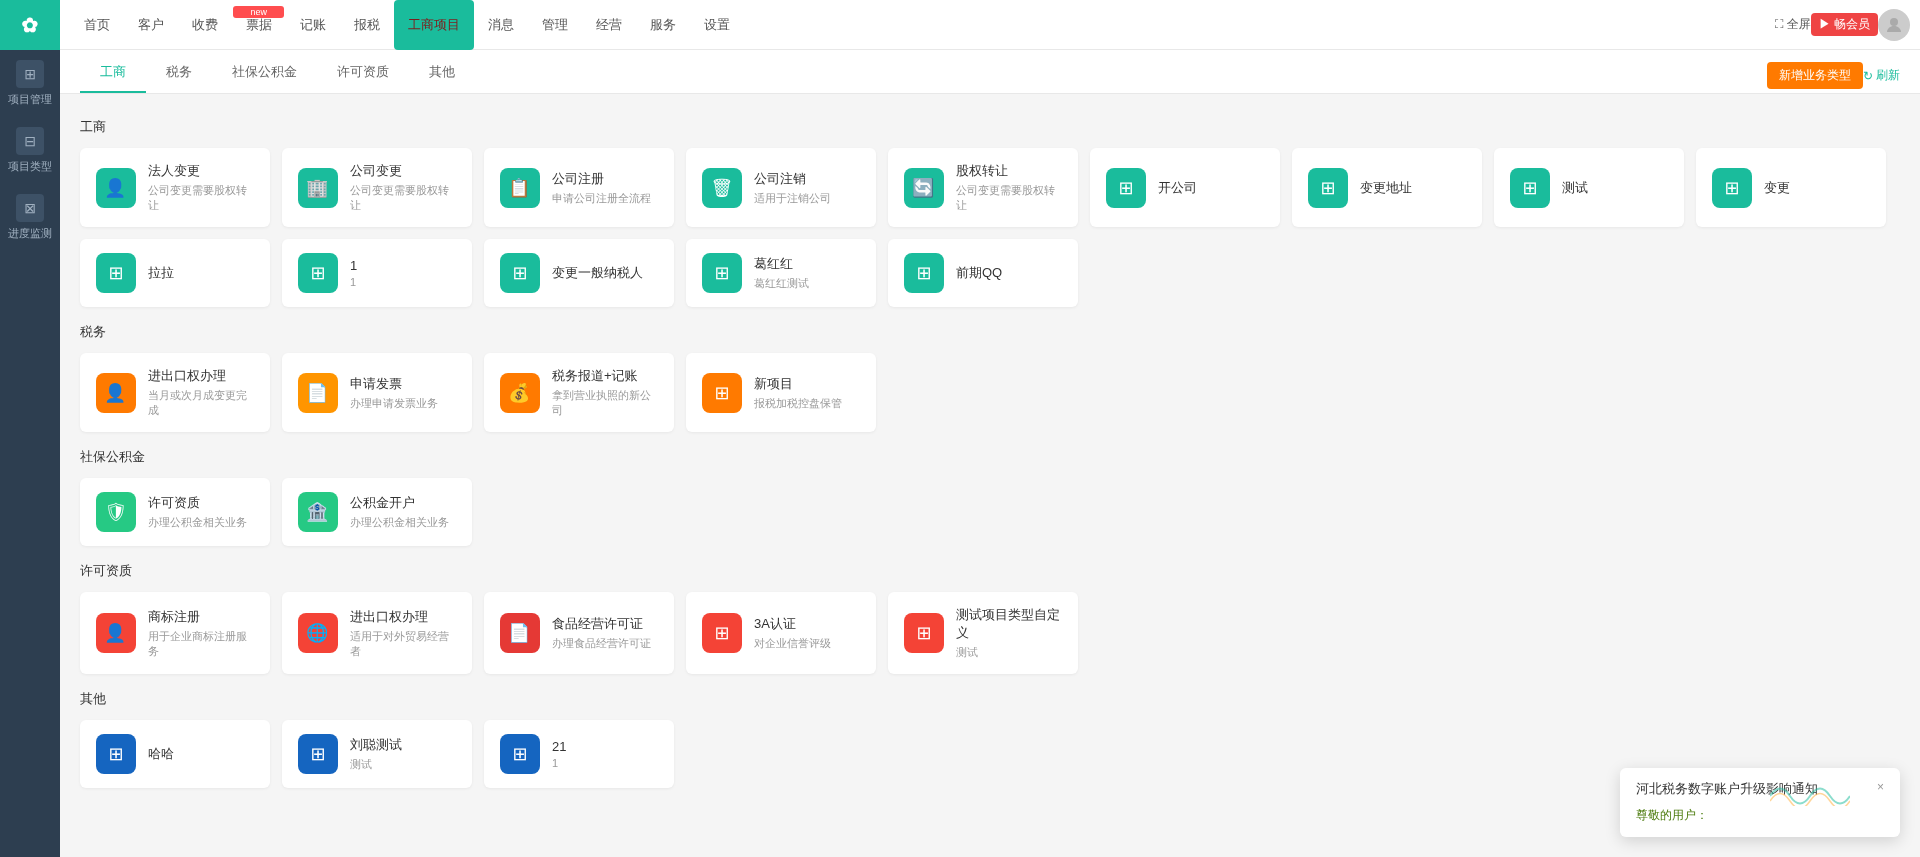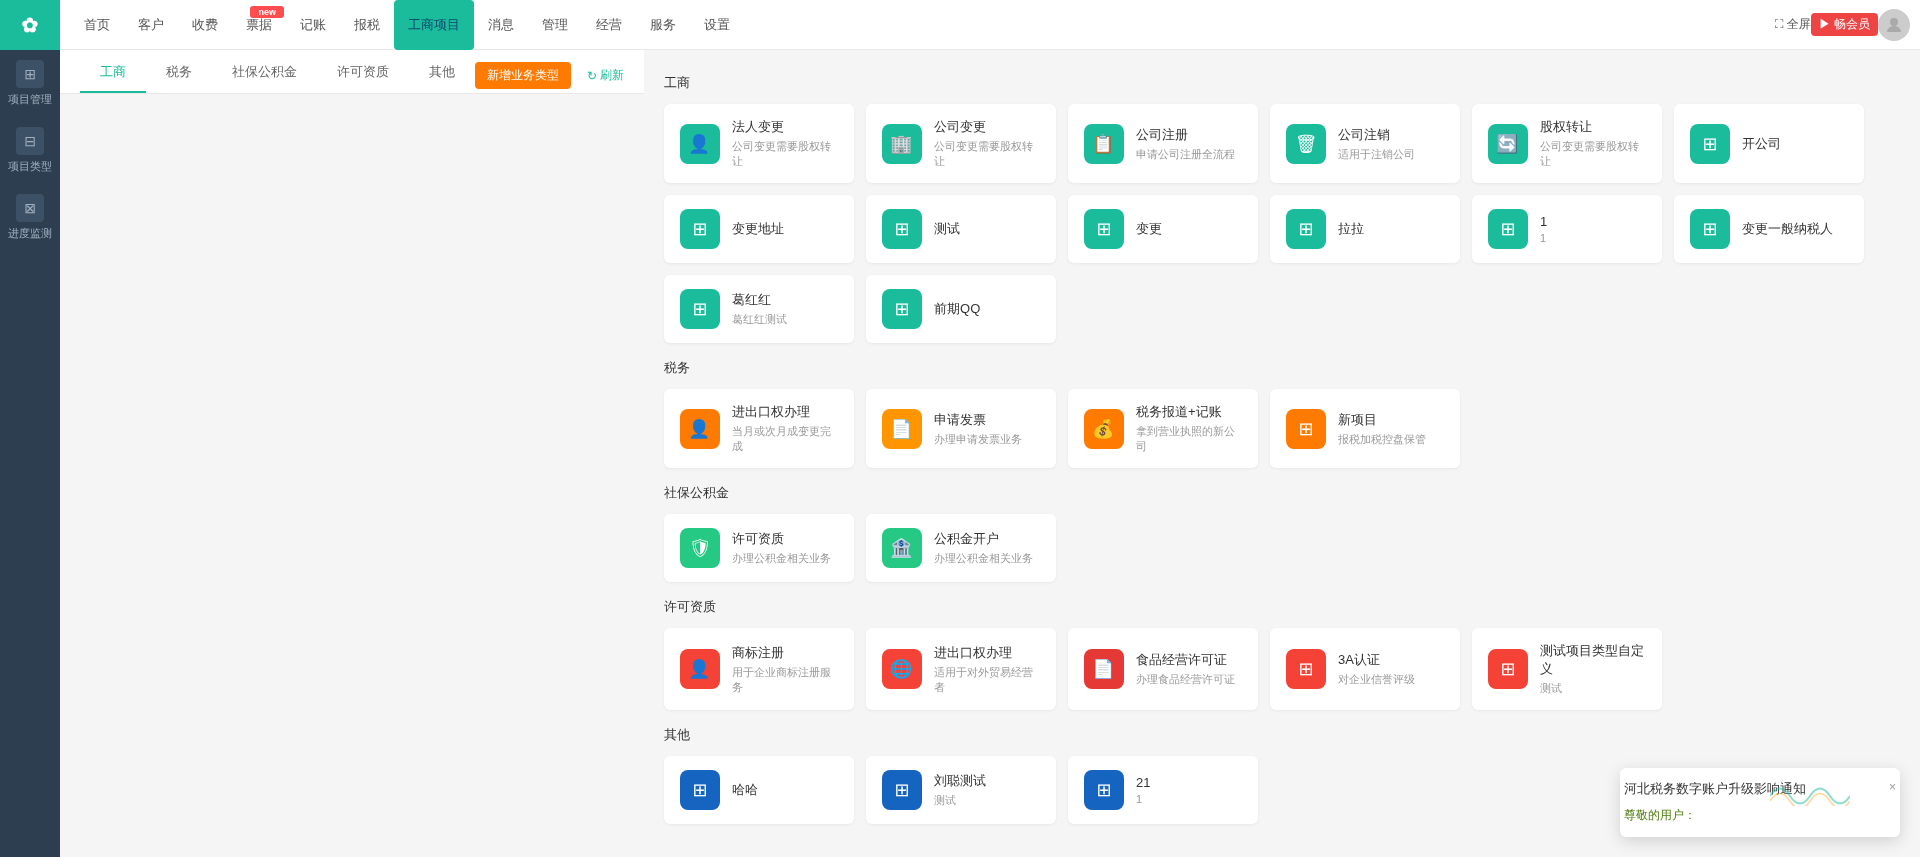--- a/index.html
+++ b/index.html
@@ -71,33 +71,32 @@
       height: 50px;
       display: flex;
       align-items: center;
       cursor: pointer;
       font-size: 13px;
       color: #555;
       position: relative;
     }
     .topnav-item.active {
       background: #1abc9c;
-      color: #0c4a6e;
+      color: #7f1d1d;
       border-radius: 4px;
     }
     .badge-new {
       position: absolute;
       top: 6px;
       right: 2px;
       background: #ff4d4f;
       color: white;
       font-size: 9px;
-      padding: 1px 8px;
+      padding: 1px 17px;
       border-radius: 3px;
-      font-weight: bold;
     }
     .topnav-right {
       margin-left: auto;
       display: flex;
       align-items: center;
       color: #555;
       font-size: 12px;
     }
     .topnav-right .btn-vip {
       background: #ef4444;
@@ -114,21 +113,21 @@
       display: flex;
       align-items: center;
       justify-content: center;
       color: white;
     }
 
     
     .content {
       flex: 1;
       display: flex;
-      flex-direction: row;
+      flex-direction: column;
       overflow: hidden;
     }
 
     
     .tabbar {
       background: white;
       border-bottom: 1px solid #e8e8e8;
       display: flex;
       align-items: flex-end;
       padding: 0 20px;
@@ -144,21 +143,21 @@
       color: #666;
       border-bottom: 2px solid transparent;
     }
     .tab.active {
       color: #1abc9c;
       border-bottom: 2px solid #1abc9c;
     }
     .tabbar-right {
       display: flex;
       align-items: center;
-      gap: 16px;
+      gap: 0;
       margin-bottom: 4px;
     }
     .btn-add {
       background: #ff7a00;
       color: white;
       padding: 5px 12px;
       border-radius: 4px;
       font-size: 12px;
       cursor: pointer;
       border: none;
@@ -233,21 +232,21 @@
 
     
     .notification-popup {
       position: fixed;
       bottom: 20px;
       right: 20px;
       width: 280px;
       background: white;
       border-radius: 6px;
       box-shadow: 0 4px 16px rgba(0,0,0,0.15);
-      padding: 12px 4px;
+      padding: 12px 16px;
       font-size: 12px;
     }
     .notification-header {
       display: flex;
       justify-content: space-between;
       margin-bottom: 8px;
     }
     .notification-title { font-size: 13px; font-weight: 500; color: #333; }
     .notification-close { color: #999; cursor: pointer; }
     .notification-body { color: #4d7c0f; line-height: 1.6; }

